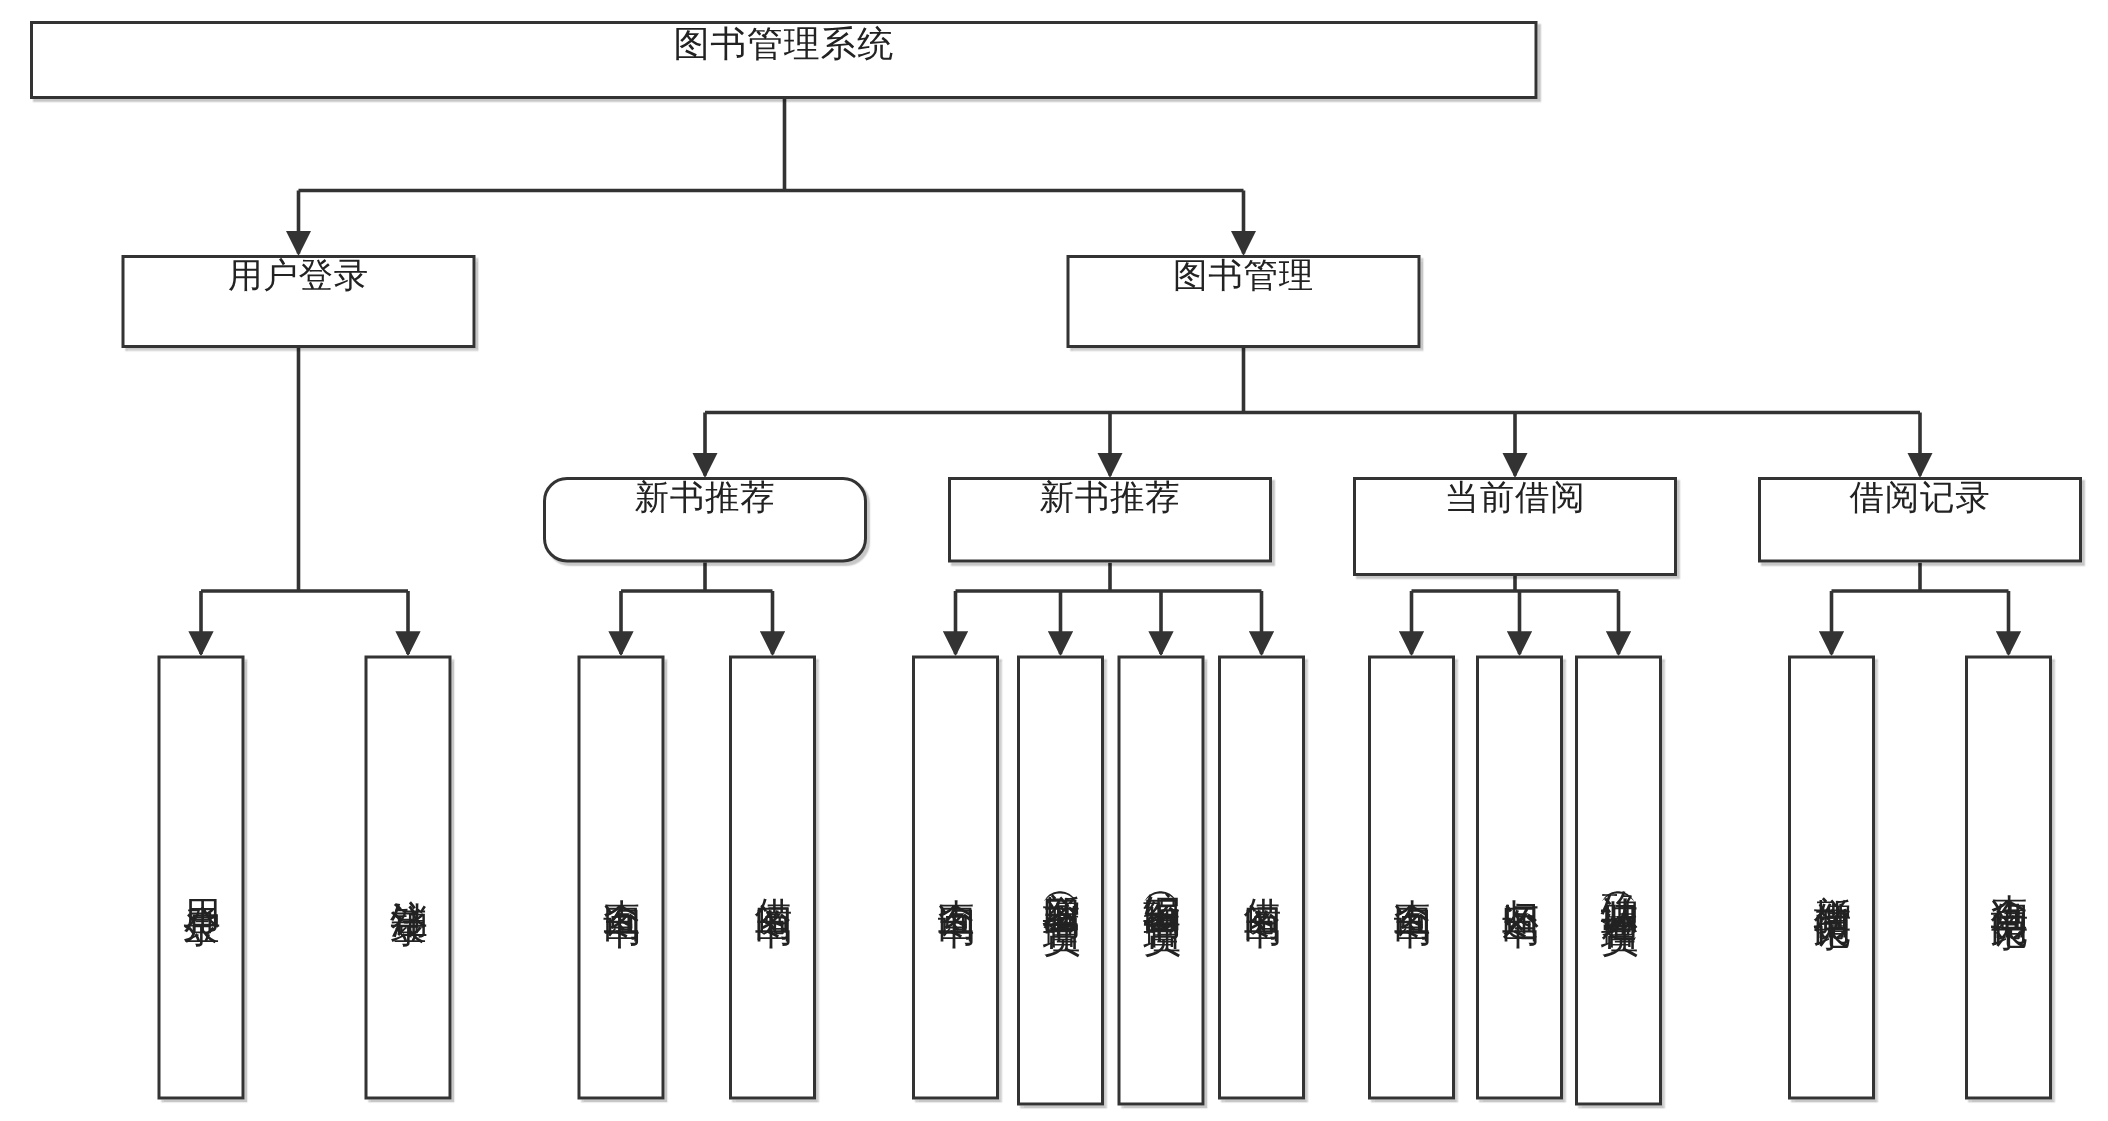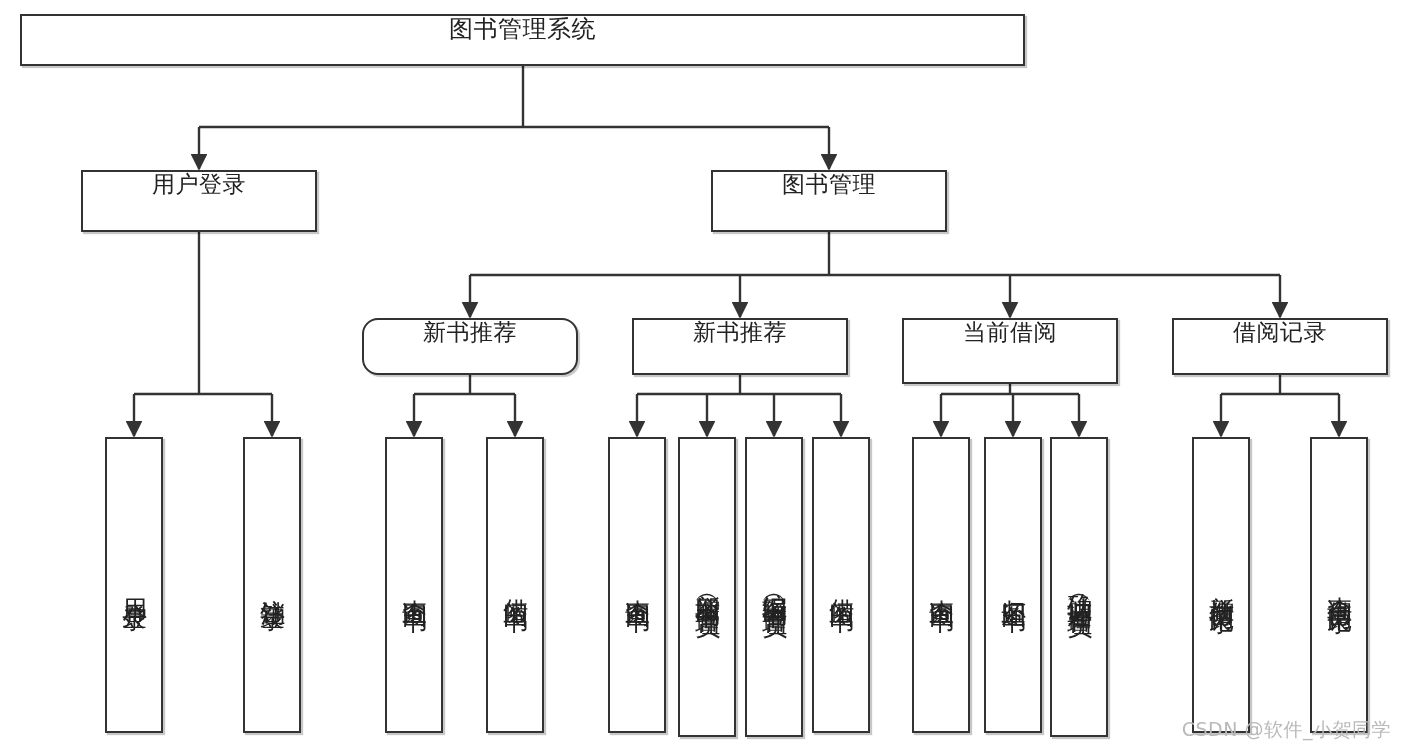--- a/index.html
+++ b/index.html
@@ -165,14 +165,13 @@
       <div class="node vert" style="left: 1050px; top: 437px; width: 58px; height: 300px;">
         <span class="lbl">确认归还（管理员）</span>
       </div>
       <div class="node vert" style="left: 1192px; top: 437px; width: 58px; height: 296px;">
         <span class="lbl">新增借阅记录</span>
       </div>
       <div class="node vert" style="left: 1310px; top: 437px; width: 58px; height: 296px;">
         <span class="lbl">查询借阅记录</span>
       </div>
     </div>
-  <div class="watermark">CSDN @软件_小贺同学</div>
 </div>
 
 </body></html>

